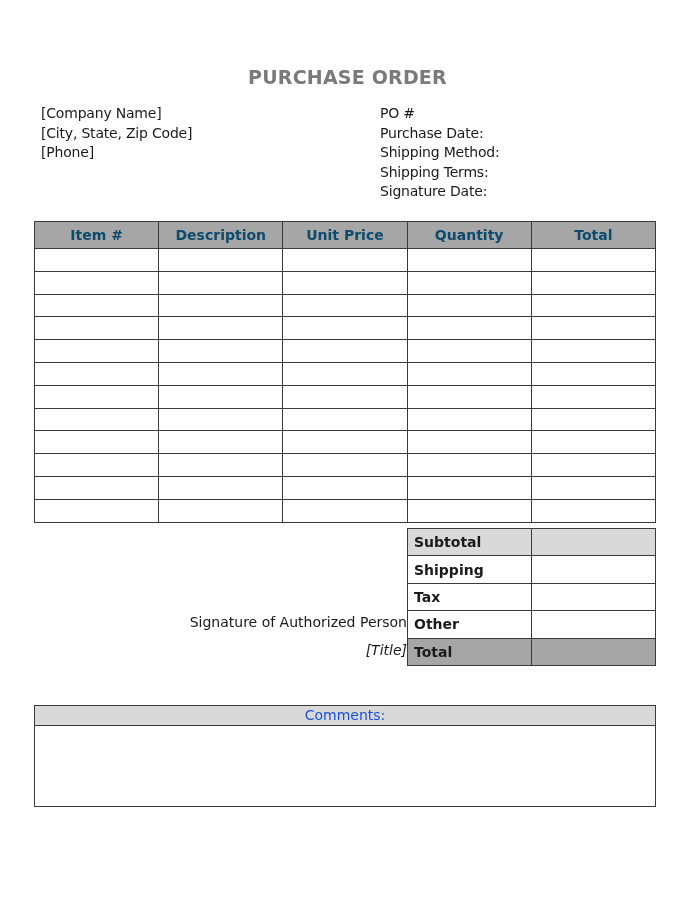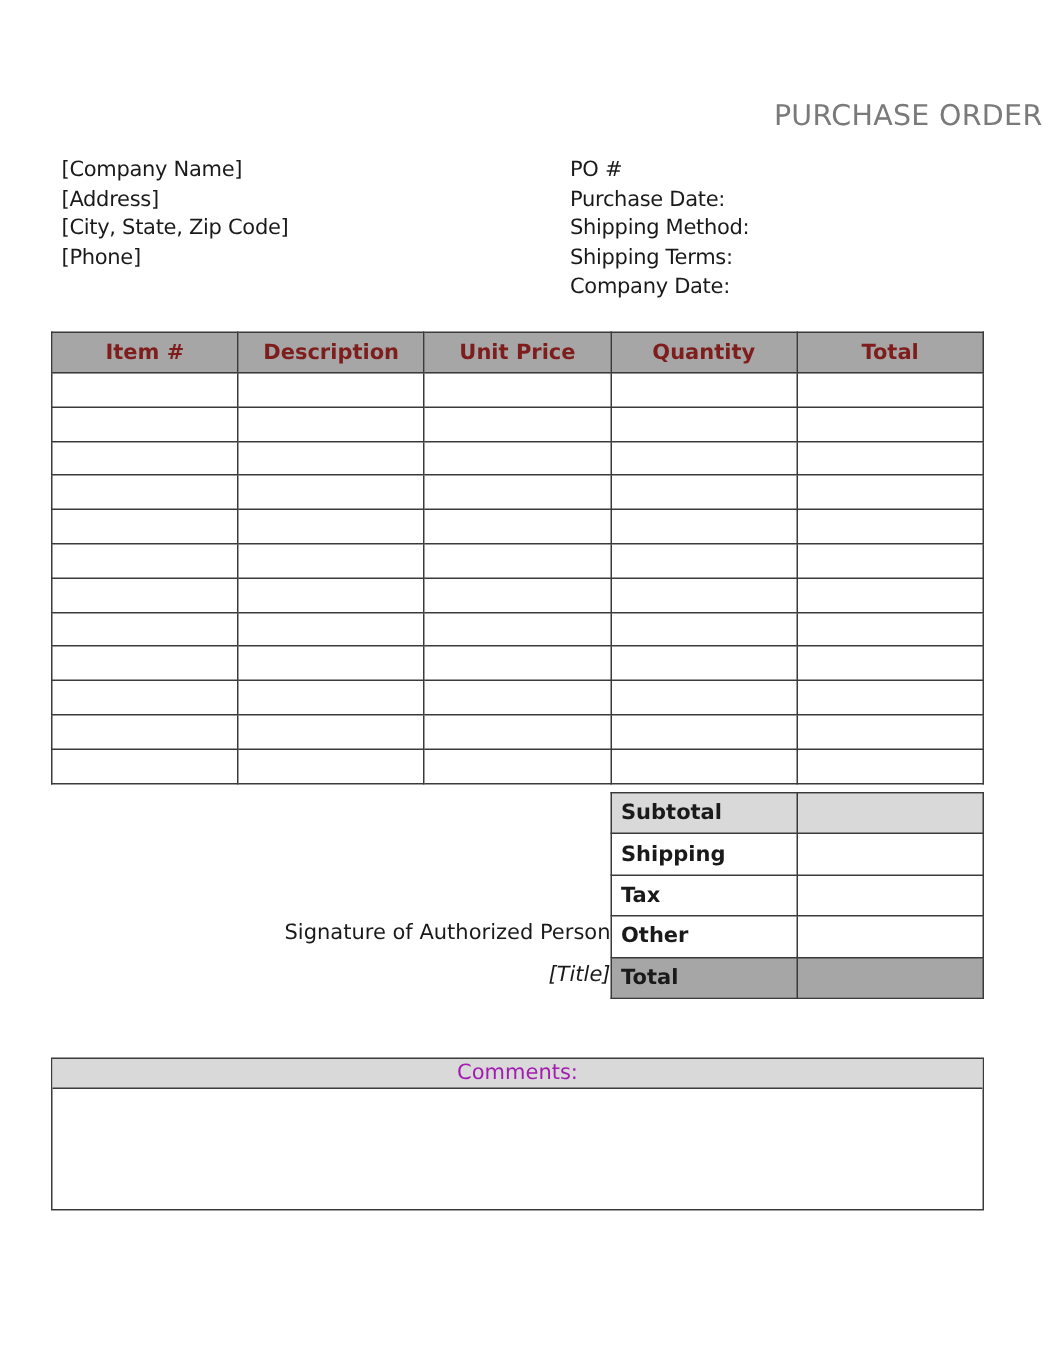--- a/index.html
+++ b/index.html
@@ -1,38 +1,38 @@
 <!DOCTYPE html>
 <html><head>
   <meta charset="utf-8">
   <style>
     html, body { margin: 0; padding: 0; background: #ffffff; }
     body {
       width: 695px; height: 900px; position: relative; overflow: hidden;
       font-family: "DejaVu Sans", sans-serif; color: #1a1a1a;
     }
     .title {
-      position: absolute; top: 66px; left: 0; width: 695px; text-align: right;
-      font-size: 19px; font-weight: normal; color: #7a7a7a; letter-spacing: 0.2px;
+      position: absolute; top: 66px; left: 0; width: 695px; text-align: center;
+      font-size: 19px; font-weight: bold; color: #7a7a7a; letter-spacing: 0.2px;
     }
     .info-col { position: absolute; top: 104px; font-size: 14px; line-height: 19.6px; }
     .info-col.left { left: 41px; }
     .info-col.right { left: 380px; }
     .info-col div { white-space: nowrap; letter-spacing: -0.2px; }
 
     table.items {
       position: absolute; top: 221px; left: 34px; width: 622px;
       border-collapse: collapse; table-layout: fixed;
     }
     table.items th, table.items td {
       border: 1.5px solid #3a3a3a; padding: 0;
     }
     table.items th {
       background: #a6a6a6; height: 26px; font-size: 14px; font-weight: bold;
-      color: #7f1d1d; text-align: center;
+      color: #0c4a6e; text-align: center;
     }
     table.items td { height: 21.8px; background: #fff; }
 
     table.summary {
       position: absolute; top: 528px; left: 407px; width: 249px;
       border-collapse: collapse; table-layout: fixed;
     }
     table.summary td {
       border: 1.5px solid #3a3a3a; height: 26.4px; padding: 0 0 0 6px;
       font-size: 14px; font-weight: bold; color: #1a1a1a;
@@ -46,42 +46,41 @@
     }
     .sig-label { top: 614px; }
     .sig-title { top: 642px; font-style: italic; }
 
     .comments {
       position: absolute; top: 705px; left: 34px; width: 620px; height: 100px;
       border: 1.5px solid #3a3a3a;
     }
     .comments-header {
       height: 19px; background: #d9d9d9; border-bottom: 1.5px solid #3a3a3a;
-      text-align: center; font-size: 14px; line-height: 19px; color: #a21caf;
+      text-align: center; font-size: 14px; line-height: 19px; color: #1d4ed8;
     }
     .comments-body { height: 79px; }
   </style>
 </head>
 <body>
 
 <div class="title">PURCHASE ORDER</div>
 
 <div class="info-col left">
   <div>[Company Name]</div>
-  <div>[Address]</div>
   <div>[City, State, Zip Code]</div>
   <div>[Phone]</div>
 </div>
 
 <div class="info-col right">
   <div>PO #</div>
   <div>Purchase Date:</div>
   <div>Shipping Method:</div>
   <div>Shipping Terms:</div>
-  <div>Company Date:</div>
+  <div>Signature Date:</div>
 </div>
 
 <table class="items">
   <thead>
     <tr>
       <th>Item #</th>
       <th>Description</th>
       <th>Unit Price</th>
       <th>Quantity</th>
       <th>Total</th>

